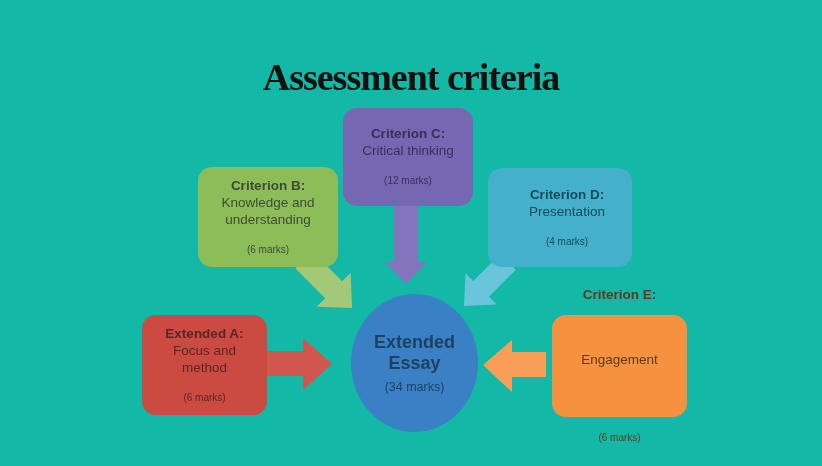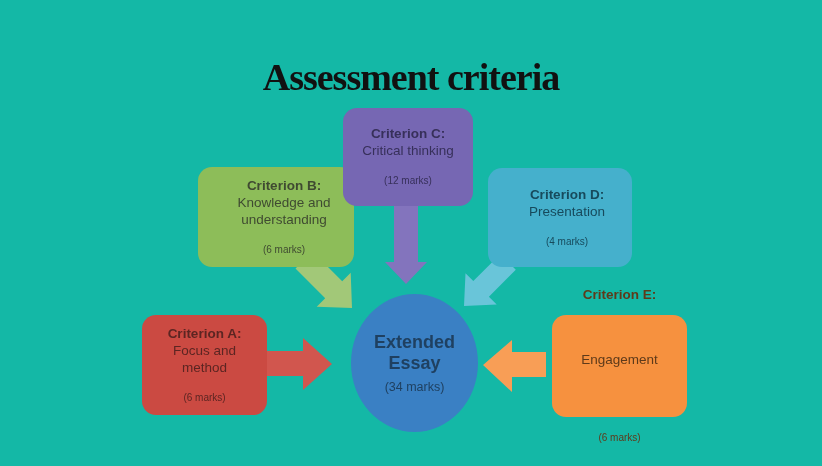--- a/index.html
+++ b/index.html
@@ -43,27 +43,27 @@
 
   <svg class="arrows" width="822" height="466" viewBox="0 0 822 466">
     <polygon points="266,351 303,351 303,338 332,364 303,390 303,376 266,376" fill="#d1564e"></polygon>
     <polygon points="312.5,251.5 342.2,281.2 350.7,272.7 352,308 316.7,306.7 325.2,298.2 295.5,268.5" fill="#a2c878"></polygon>
     <polygon points="394,206 394,262 385,262 406,284 427,262 418,262 418,206" fill="#8374bd"></polygon>
     <polygon points="515.8,269.8 488.9,296.7 496.7,304.5 464,306 465.5,273.3 473.3,281.1 500.2,254.2" fill="#69c5d9"></polygon>
     <polygon points="546,352 512,352 512,340 483,365 512,392 512,377 546,377" fill="#f89e56"></polygon>
   </svg>
 
   <div class="node box-a" style="background: rgb(203, 74, 66); color: rgb(92, 37, 34);">
-    <div class="hdr">Criterion A:</div>
+    <div class="hdr">Extended A:</div>
     <div class="body">Focus and
 method</div>
     <div class="marks">(6 marks)</div>
   </div>
 
-  <div class="node box-b" style="background: rgb(141, 189, 89); color: rgb(63, 74, 49); padding-left: 16px;">
+  <div class="node box-b" style="background: rgb(141, 189, 89); color: rgb(63, 74, 49);">
     <div class="hdr">Criterion B:</div>
     <div class="body">Knowledge and
 understanding</div>
     <div class="marks">(6 marks)</div>
   </div>
 
   <div class="node box-c" style="background: rgb(118, 103, 179); color: rgb(55, 48, 90);">
     <div class="hdr">Criterion C:</div>
     <div class="body">Critical thinking</div>
     <div class="marks">(12 marks)</div>

